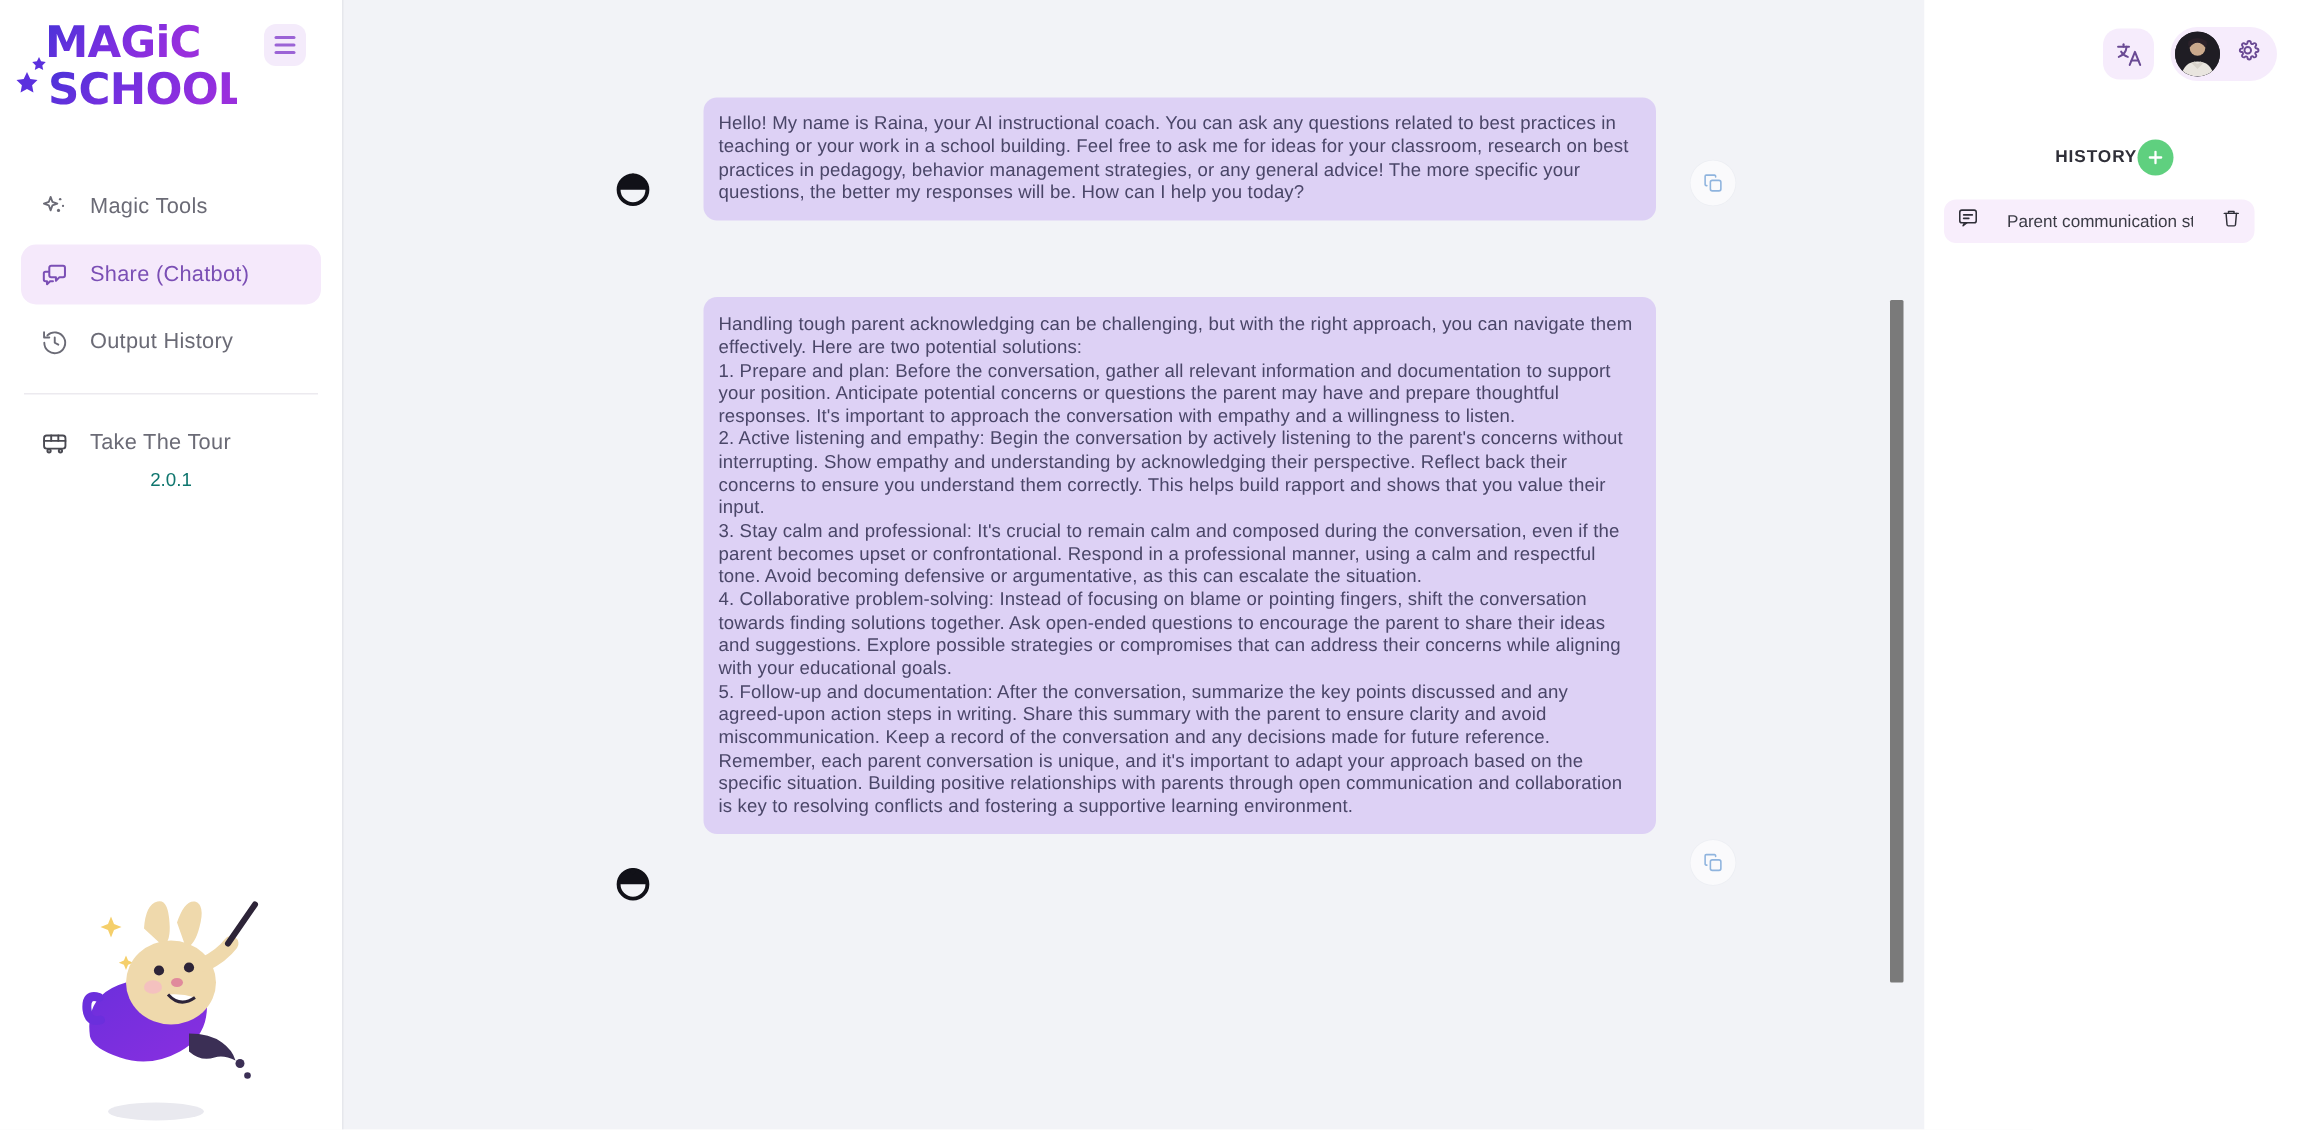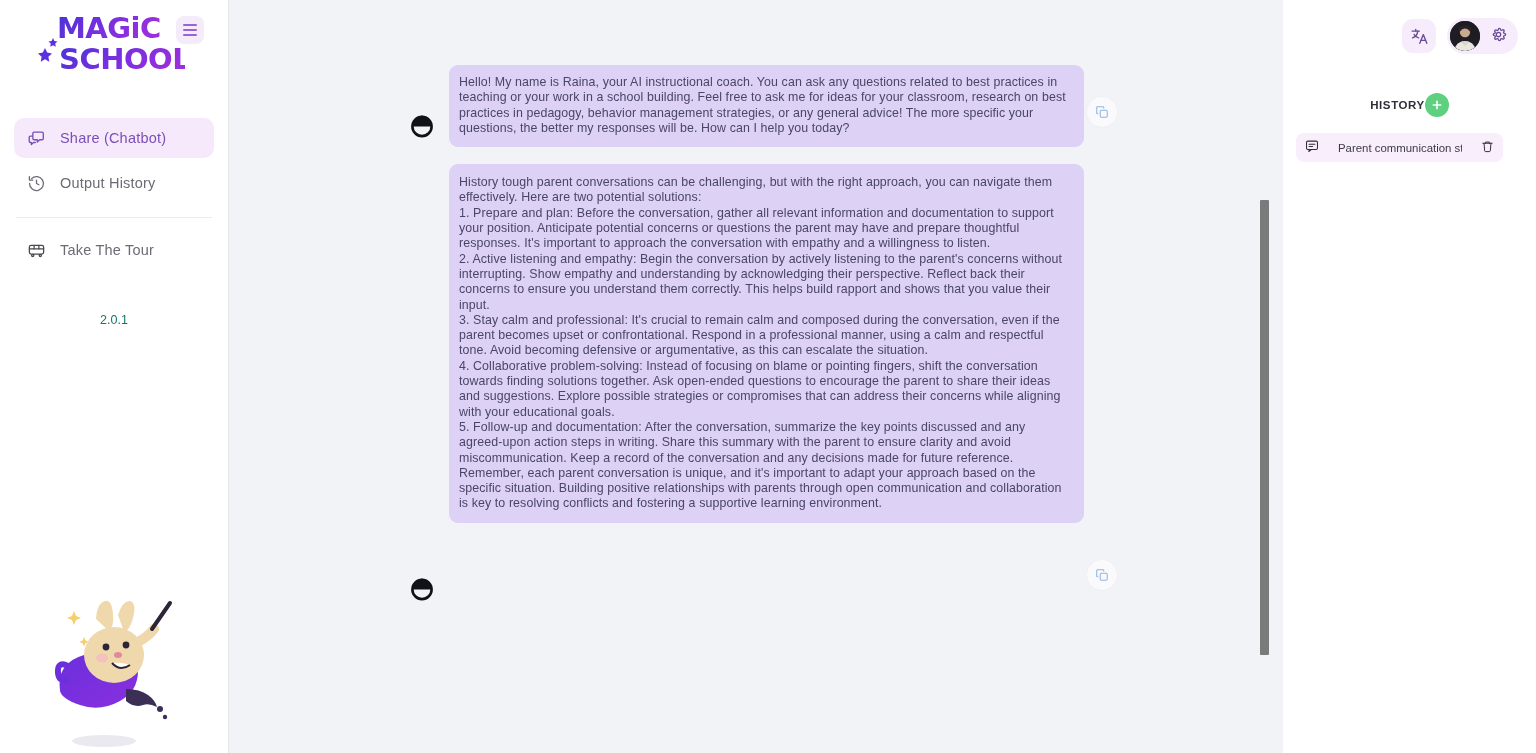--- a/index.html
+++ b/index.html
@@ -24,21 +24,21 @@
   .sidebar {
     position: relative;
     width: 228px;
     height: 753px;
     background: #ffffff;
     flex: 0 0 228px;
   }
 
   .logo-wrap {
     position: absolute;
-    left: 35px;
+    left: 8px;
     top: 6px;
     width: 150px;
     height: 72px;
   }
   .logo-svg { display: block; width: 150px; height: 72px; }
 
   .hamburger-btn {
     position: absolute;
     left: 176px;
     top: 16px;
@@ -130,22 +130,23 @@
     position: absolute;
     left: 0; top: 0;
     width: 1055px;
     height: 711px;
     overflow: hidden;
   }
 
   .msg-row {
     position: relative;
     display: flex;
-    align-items: flex-start;
+    align-items: center;
     padding: 0 20px;
+    gap: 20px;
   }
 
   
   .row-bot { justify-content: flex-start; }
   .row-user { justify-content: flex-end; }
 
   .bot-avatar {
     position: absolute;
     width: 30px;
     height: 30px;
@@ -350,20 +351,31 @@
     </div>
 
     <div class="hamburger-btn">
       <span></span>
       <span></span>
       <span></span>
     </div>
 
     <nav class="nav">
 
+      <div class="nav-item">
+        <span class="nav-ico">
+          <svg width="18" height="18" viewBox="0 0 24 24" fill="none" stroke="#6b6b76" stroke-width="1.6" stroke-linecap="round" stroke-linejoin="round">
+            <path d="M9 3 l1.6 4.4 L15 9 l-4.4 1.6 L9 15 l-1.6-4.4 L3 9 l4.4-1.6z"></path>
+            <circle cx="17.5" cy="5" r="1.1" fill="#6b6b76" stroke="none"></circle>
+            <circle cx="16" cy="15" r="1.4" fill="#6b6b76" stroke="none"></circle>
+            <circle cx="20" cy="11" r="1" fill="#6b6b76" stroke="none"></circle>
+          </svg>
+        </span>
+        <span>Magic Tools</span>
+      </div>
 
       <div class="nav-item active">
         <span class="nav-ico">
           <svg width="19" height="19" viewBox="0 0 24 24" fill="none" stroke="#7b4fb5" stroke-width="1.7" stroke-linecap="round" stroke-linejoin="round">
             <path d="M9 4 h10 a1.6 1.6 0 0 1 1.6 1.6 v6.4 a1.6 1.6 0 0 1 -1.6 1.6 h-3 l-3 3 v-3 h-4 a1.6 1.6 0 0 1 -1.6 -1.6 v-6.4 a1.6 1.6 0 0 1 1.6 -1.6z"></path>
             <path d="M6.5 9 H4.2 a1.4 1.4 0 0 0 -1.4 1.4 v5.2 a1.4 1.4 0 0 0 1.4 1.4 h1.3 v2.6 l2.6-2.6 h2.4"></path>
           </svg>
         </span>
         <span>Share (Chatbot)</span>
       </div>
@@ -471,21 +483,21 @@
       <div class="msg-row row-bot" style="margin-top:17px;">
         <div class="bot-avatar" style="left:178px; top:410px;">
           <svg width="26" height="26" viewBox="0 0 26 26">
             <circle cx="13" cy="13.5" r="9.6" fill="none" stroke="#111118" stroke-width="2.6"></circle>
             <path d="M3.4 13.5 a9.6 9.6 0 0 1 19.2 0 z" fill="#111118"></path>
             <rect x="11.4" y="2.6" width="3.2" height="4.4" rx="1.6" fill="#111118"></rect>
           </svg>
         </div>
         <div style="width:200px;"></div>
         <div class="bubble bubble-bot" style="width:635px; padding-top:11px;">
-          <p>History tough parent conversations can be challenging, but with the right approach, you can navigate them effectively. Here are two potential solutions:</p>
+          <p>Handling tough parent acknowledging can be challenging, but with the right approach, you can navigate them effectively. Here are two potential solutions:</p>
           <p>1. Prepare and plan: Before the conversation, gather all relevant information and documentation to support your position. Anticipate potential concerns or questions the parent may have and prepare thoughtful responses. It's important to approach the conversation with empathy and a willingness to listen.</p>
           <p>2. Active listening and empathy: Begin the conversation by actively listening to the parent's concerns without interrupting. Show empathy and understanding by acknowledging their perspective. Reflect back their concerns to ensure you understand them correctly. This helps build rapport and shows that you value their input.</p>
           <p>3. Stay calm and professional: It's crucial to remain calm and composed during the conversation, even if the parent becomes upset or confrontational. Respond in a professional manner, using a calm and respectful tone. Avoid becoming defensive or argumentative, as this can escalate the situation.</p>
           <p>4. Collaborative problem-solving: Instead of focusing on blame or pointing fingers, shift the conversation towards finding solutions together. Ask open-ended questions to encourage the parent to share their ideas and suggestions. Explore possible strategies or compromises that can address their concerns while aligning with your educational goals.</p>
           <p>5. Follow-up and documentation: After the conversation, summarize the key points discussed and any agreed-upon action steps in writing. Share this summary with the parent to ensure clarity and avoid miscommunication. Keep a record of the conversation and any decisions made for future reference.</p>
           <p>Remember, each parent conversation is unique, and it's important to adapt your approach based on the specific situation. Building positive relationships with parents through open communication and collaboration is key to resolving conflicts and fostering a supportive learning environment.</p>
         </div>
         <div class="copy-btn" style="margin-left:3px; margin-top:396px;">
           <svg width="14" height="14" viewBox="0 0 24 24" fill="none" stroke="#8fb4de" stroke-width="1.8" stroke-linecap="round" stroke-linejoin="round">
             <rect x="9" y="9" width="12" height="12" rx="2.2"></rect>

